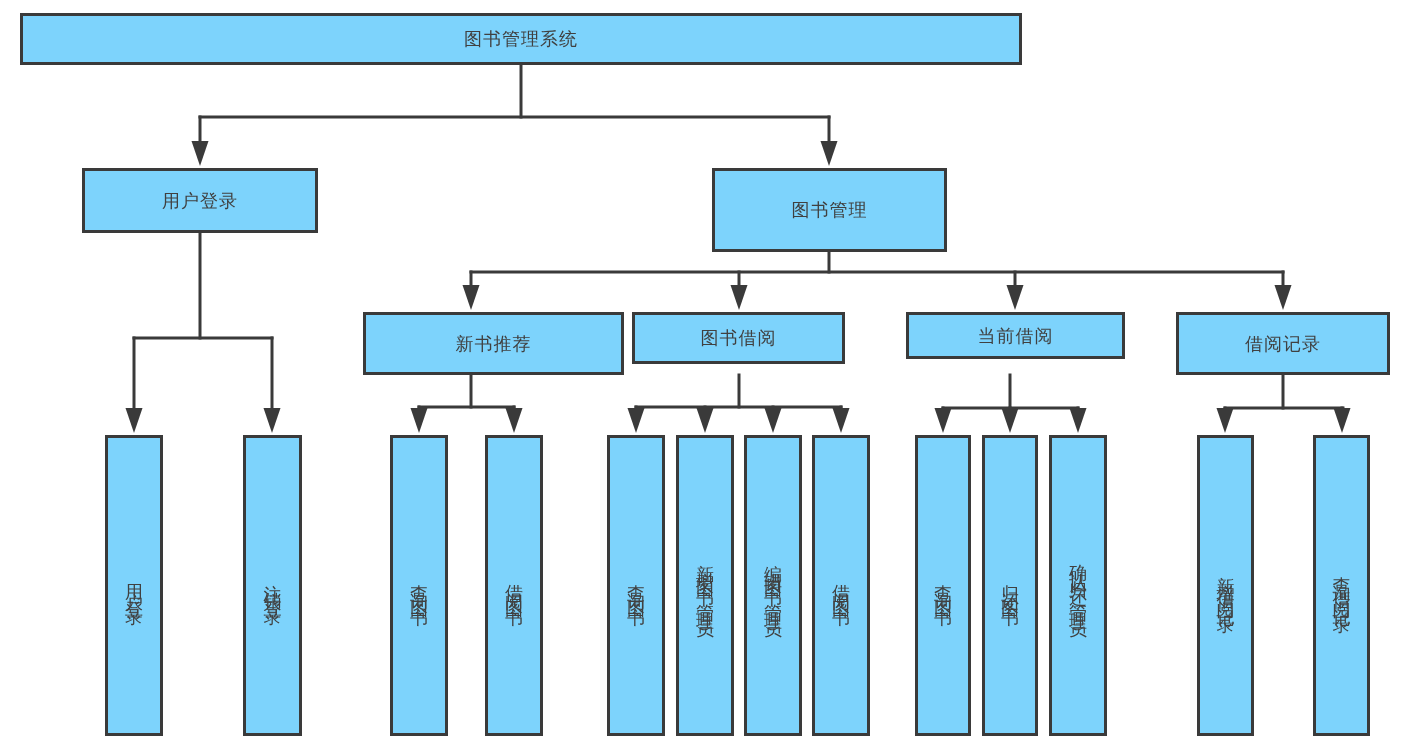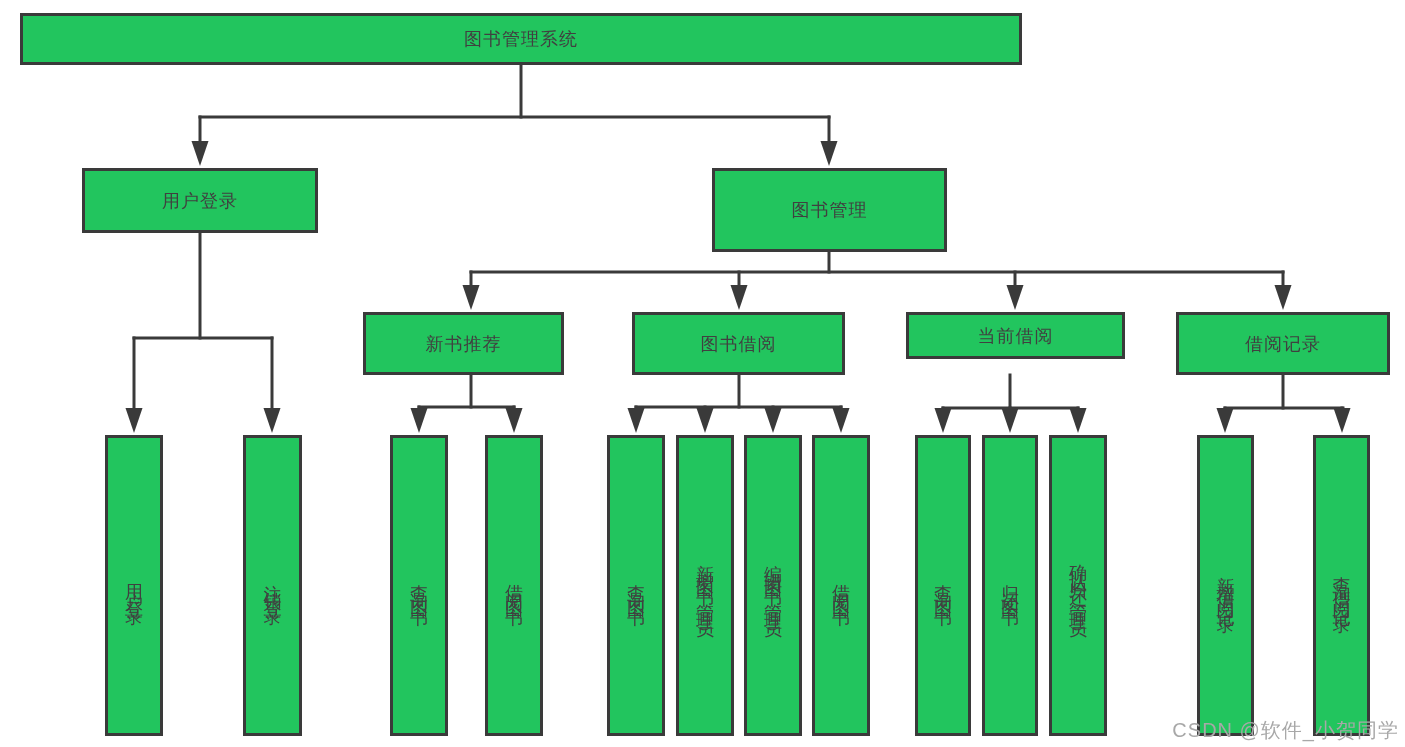--- a/index.html
+++ b/index.html
@@ -17,21 +17,21 @@
   }
   #connector-svg {
     position: absolute;
     left: 0;
     top: 0;
     z-index: 1;
   }
   .node {
     position: absolute;
     box-sizing: border-box;
-    background: #22c55e;
+    background: #7dd3fc;
     border: 3px solid #3a3a3a;
     color: #404040;
     display: flex;
     align-items: center;
     justify-content: center;
     z-index: 2;
   }
   .node.h span {
     font-size: 18px;
     letter-spacing: 1px;
@@ -116,24 +116,24 @@
   <div id="nodes">
       <div class="node h" style="left: 20px; top: 13px; width: 1002px; height: 52px; border-color: rgb(58, 58, 58); color: rgb(64, 64, 64);">
         <span>图书管理系统</span>
       </div>
       <div class="node h" style="left: 82px; top: 168px; width: 236px; height: 65px; border-color: rgb(58, 58, 58); color: rgb(64, 64, 64);">
         <span>用户登录</span>
       </div>
       <div class="node h" style="left: 712px; top: 168px; width: 235px; height: 84px; border-color: rgb(58, 58, 58); color: rgb(64, 64, 64);">
         <span>图书管理</span>
       </div>
-      <div class="node h" style="left: 363px; top: 312px; width: 201px; height: 63px; border-color: rgb(58, 58, 58); color: rgb(64, 64, 64);">
+      <div class="node h" style="left: 363px; top: 312px; width: 261px; height: 63px; border-color: rgb(58, 58, 58); color: rgb(64, 64, 64);">
         <span>新书推荐</span>
       </div>
-      <div class="node h" style="left: 632px; top: 312px; width: 213px; height: 63px; border-color: rgb(58, 58, 58); color: rgb(64, 64, 64);">
+      <div class="node h" style="left: 632px; top: 312px; width: 213px; height: 52px; border-color: rgb(58, 58, 58); color: rgb(64, 64, 64);">
         <span>图书借阅</span>
       </div>
       <div class="node h" style="left: 906px; top: 312px; width: 219px; height: 47px; border-color: rgb(58, 58, 58); color: rgb(64, 64, 64);">
         <span>当前借阅</span>
       </div>
       <div class="node h" style="left: 1176px; top: 312px; width: 214px; height: 63px; border-color: rgb(58, 58, 58); color: rgb(64, 64, 64);">
         <span>借阅记录</span>
       </div>
       <div class="node v" style="left: 105px; top: 435px; width: 58px; height: 301px; border-color: rgb(58, 58, 58); color: rgb(64, 64, 64);">
         <span>用户登录</span>
@@ -168,14 +168,13 @@
       <div class="node v" style="left: 1049px; top: 435px; width: 58px; height: 301px; border-color: rgb(58, 58, 58); color: rgb(64, 64, 64);">
         <span>确认归还（管理员）</span>
       </div>
       <div class="node v" style="left: 1197px; top: 435px; width: 57px; height: 301px; border-color: rgb(58, 58, 58); color: rgb(64, 64, 64);">
         <span>新增借阅记录</span>
       </div>
       <div class="node v" style="left: 1313px; top: 435px; width: 57px; height: 301px; border-color: rgb(58, 58, 58); color: rgb(64, 64, 64);">
         <span>查询借阅记录</span>
       </div>
     </div>
-  <div id="watermark" style="color: rgb(168, 168, 168);">CSDN @软件_小贺同学</div>
 </div>
 
 </body></html>

